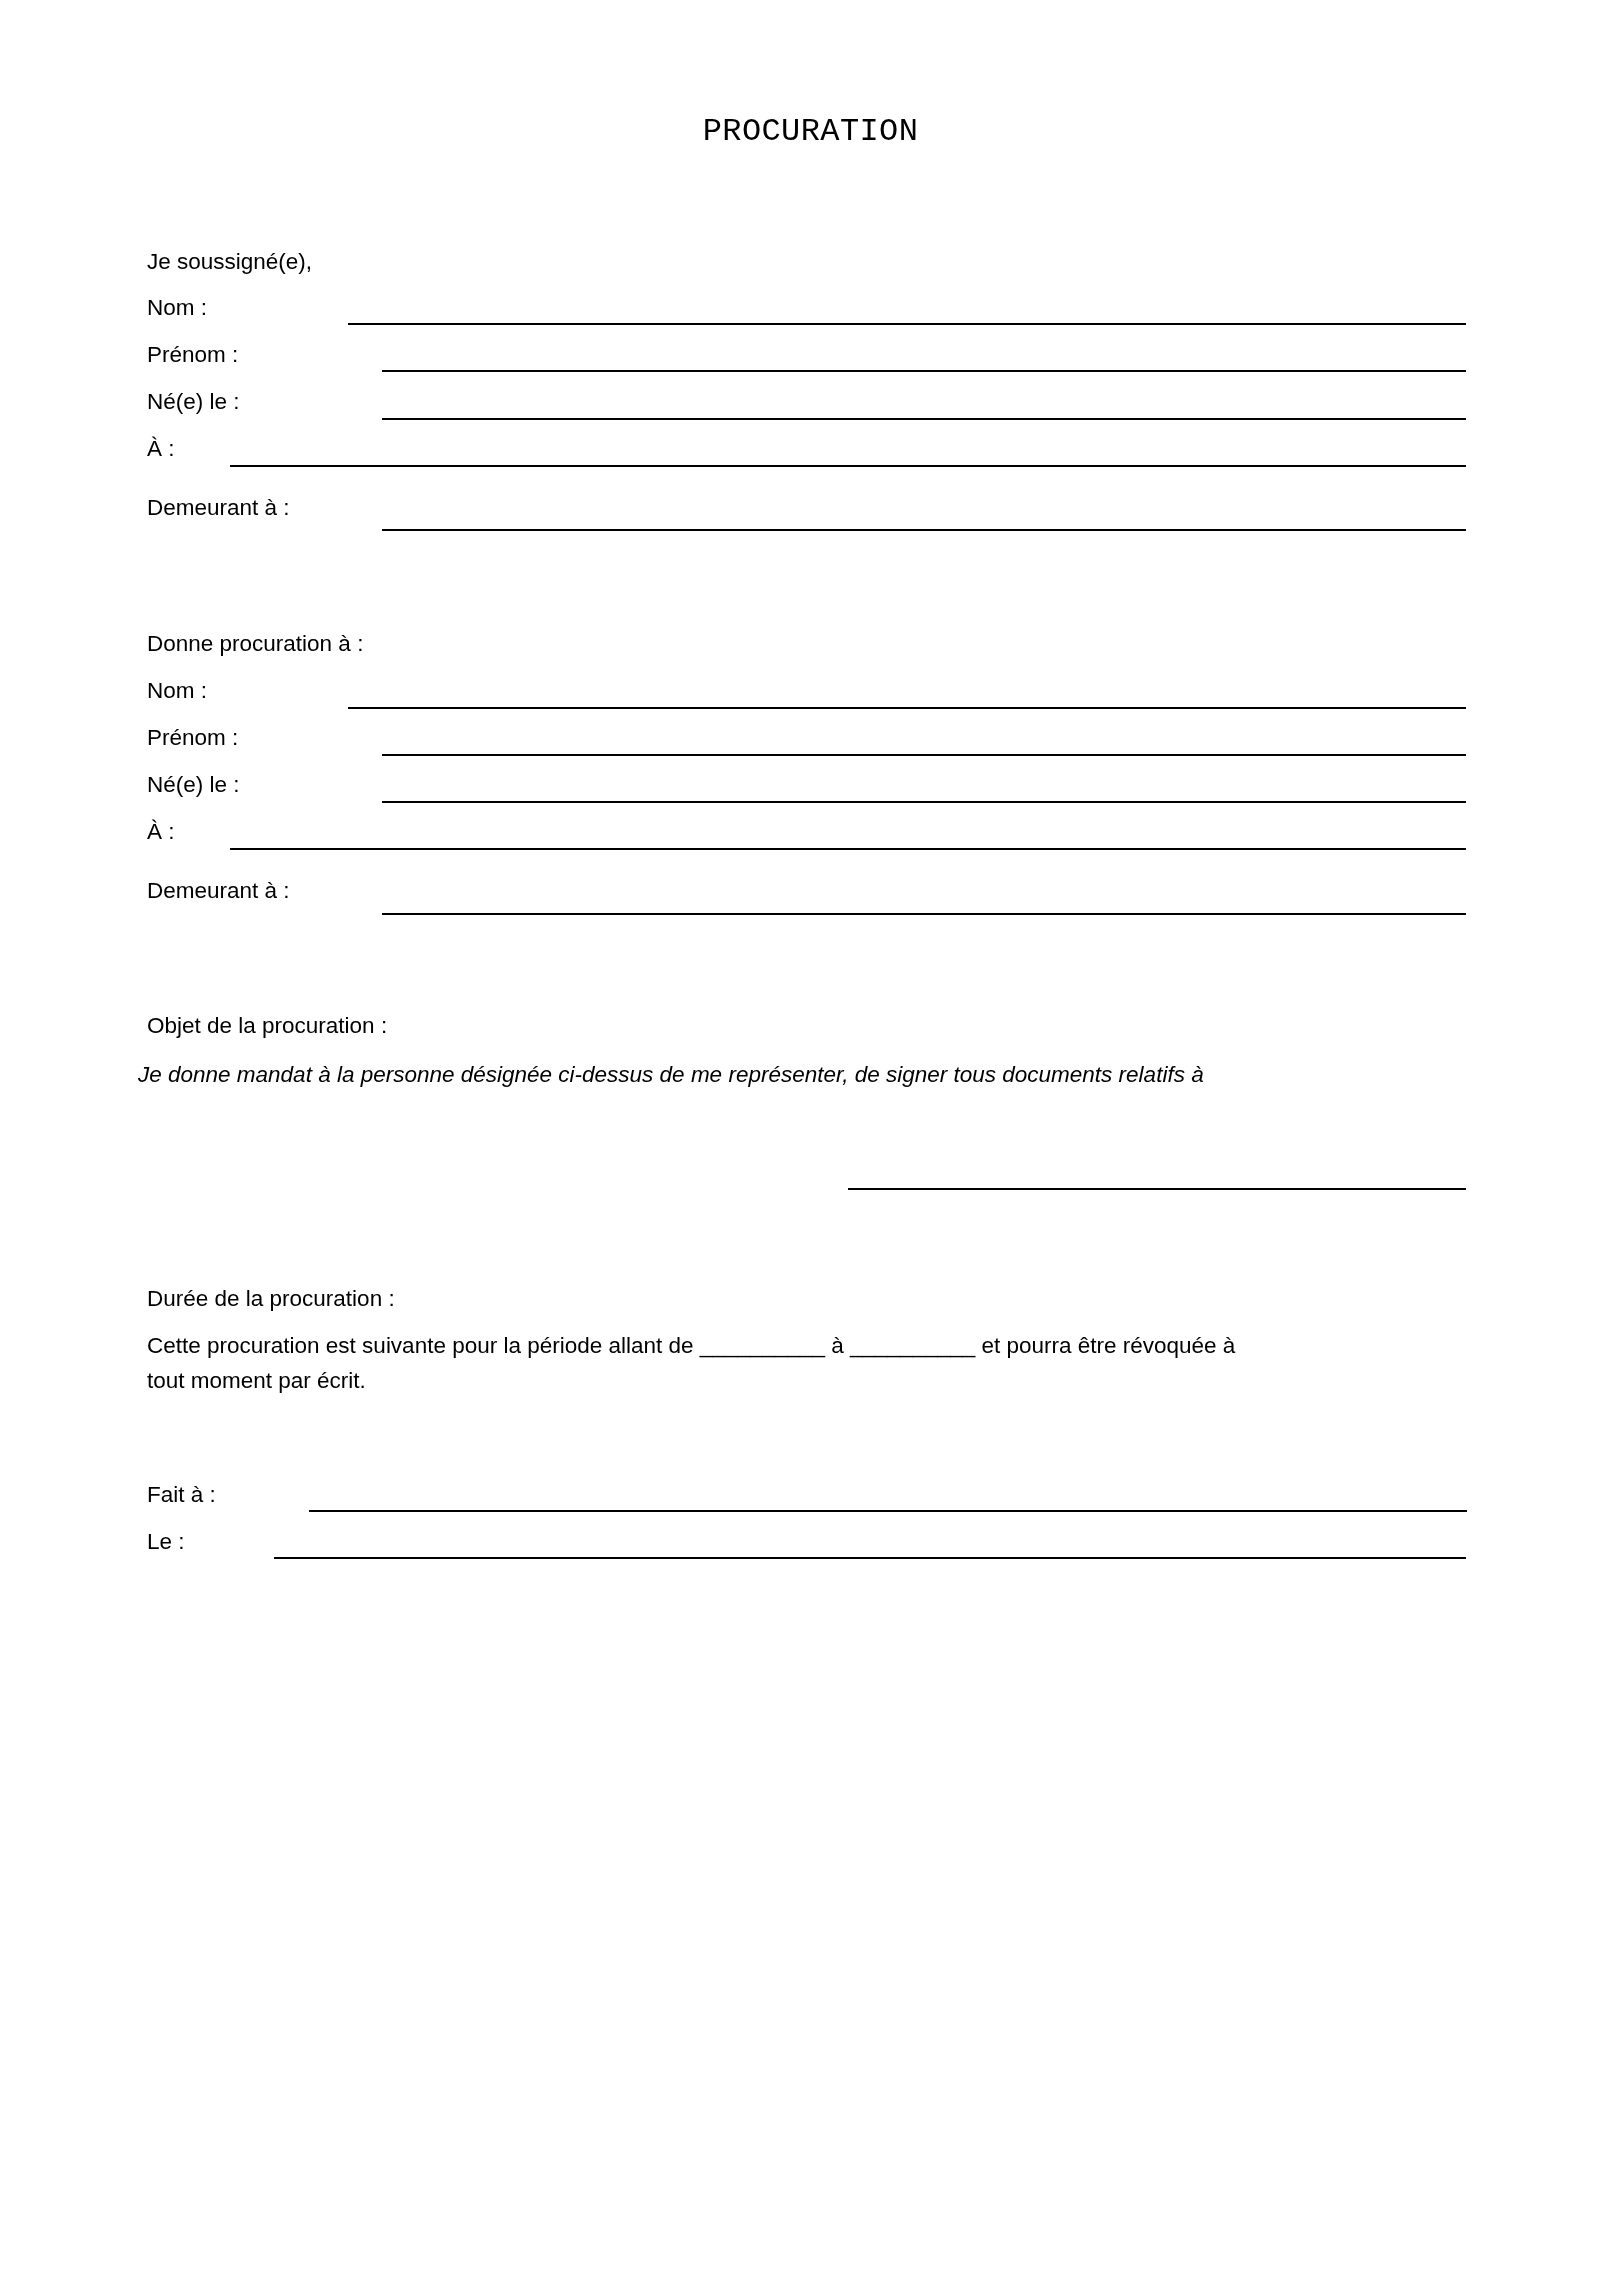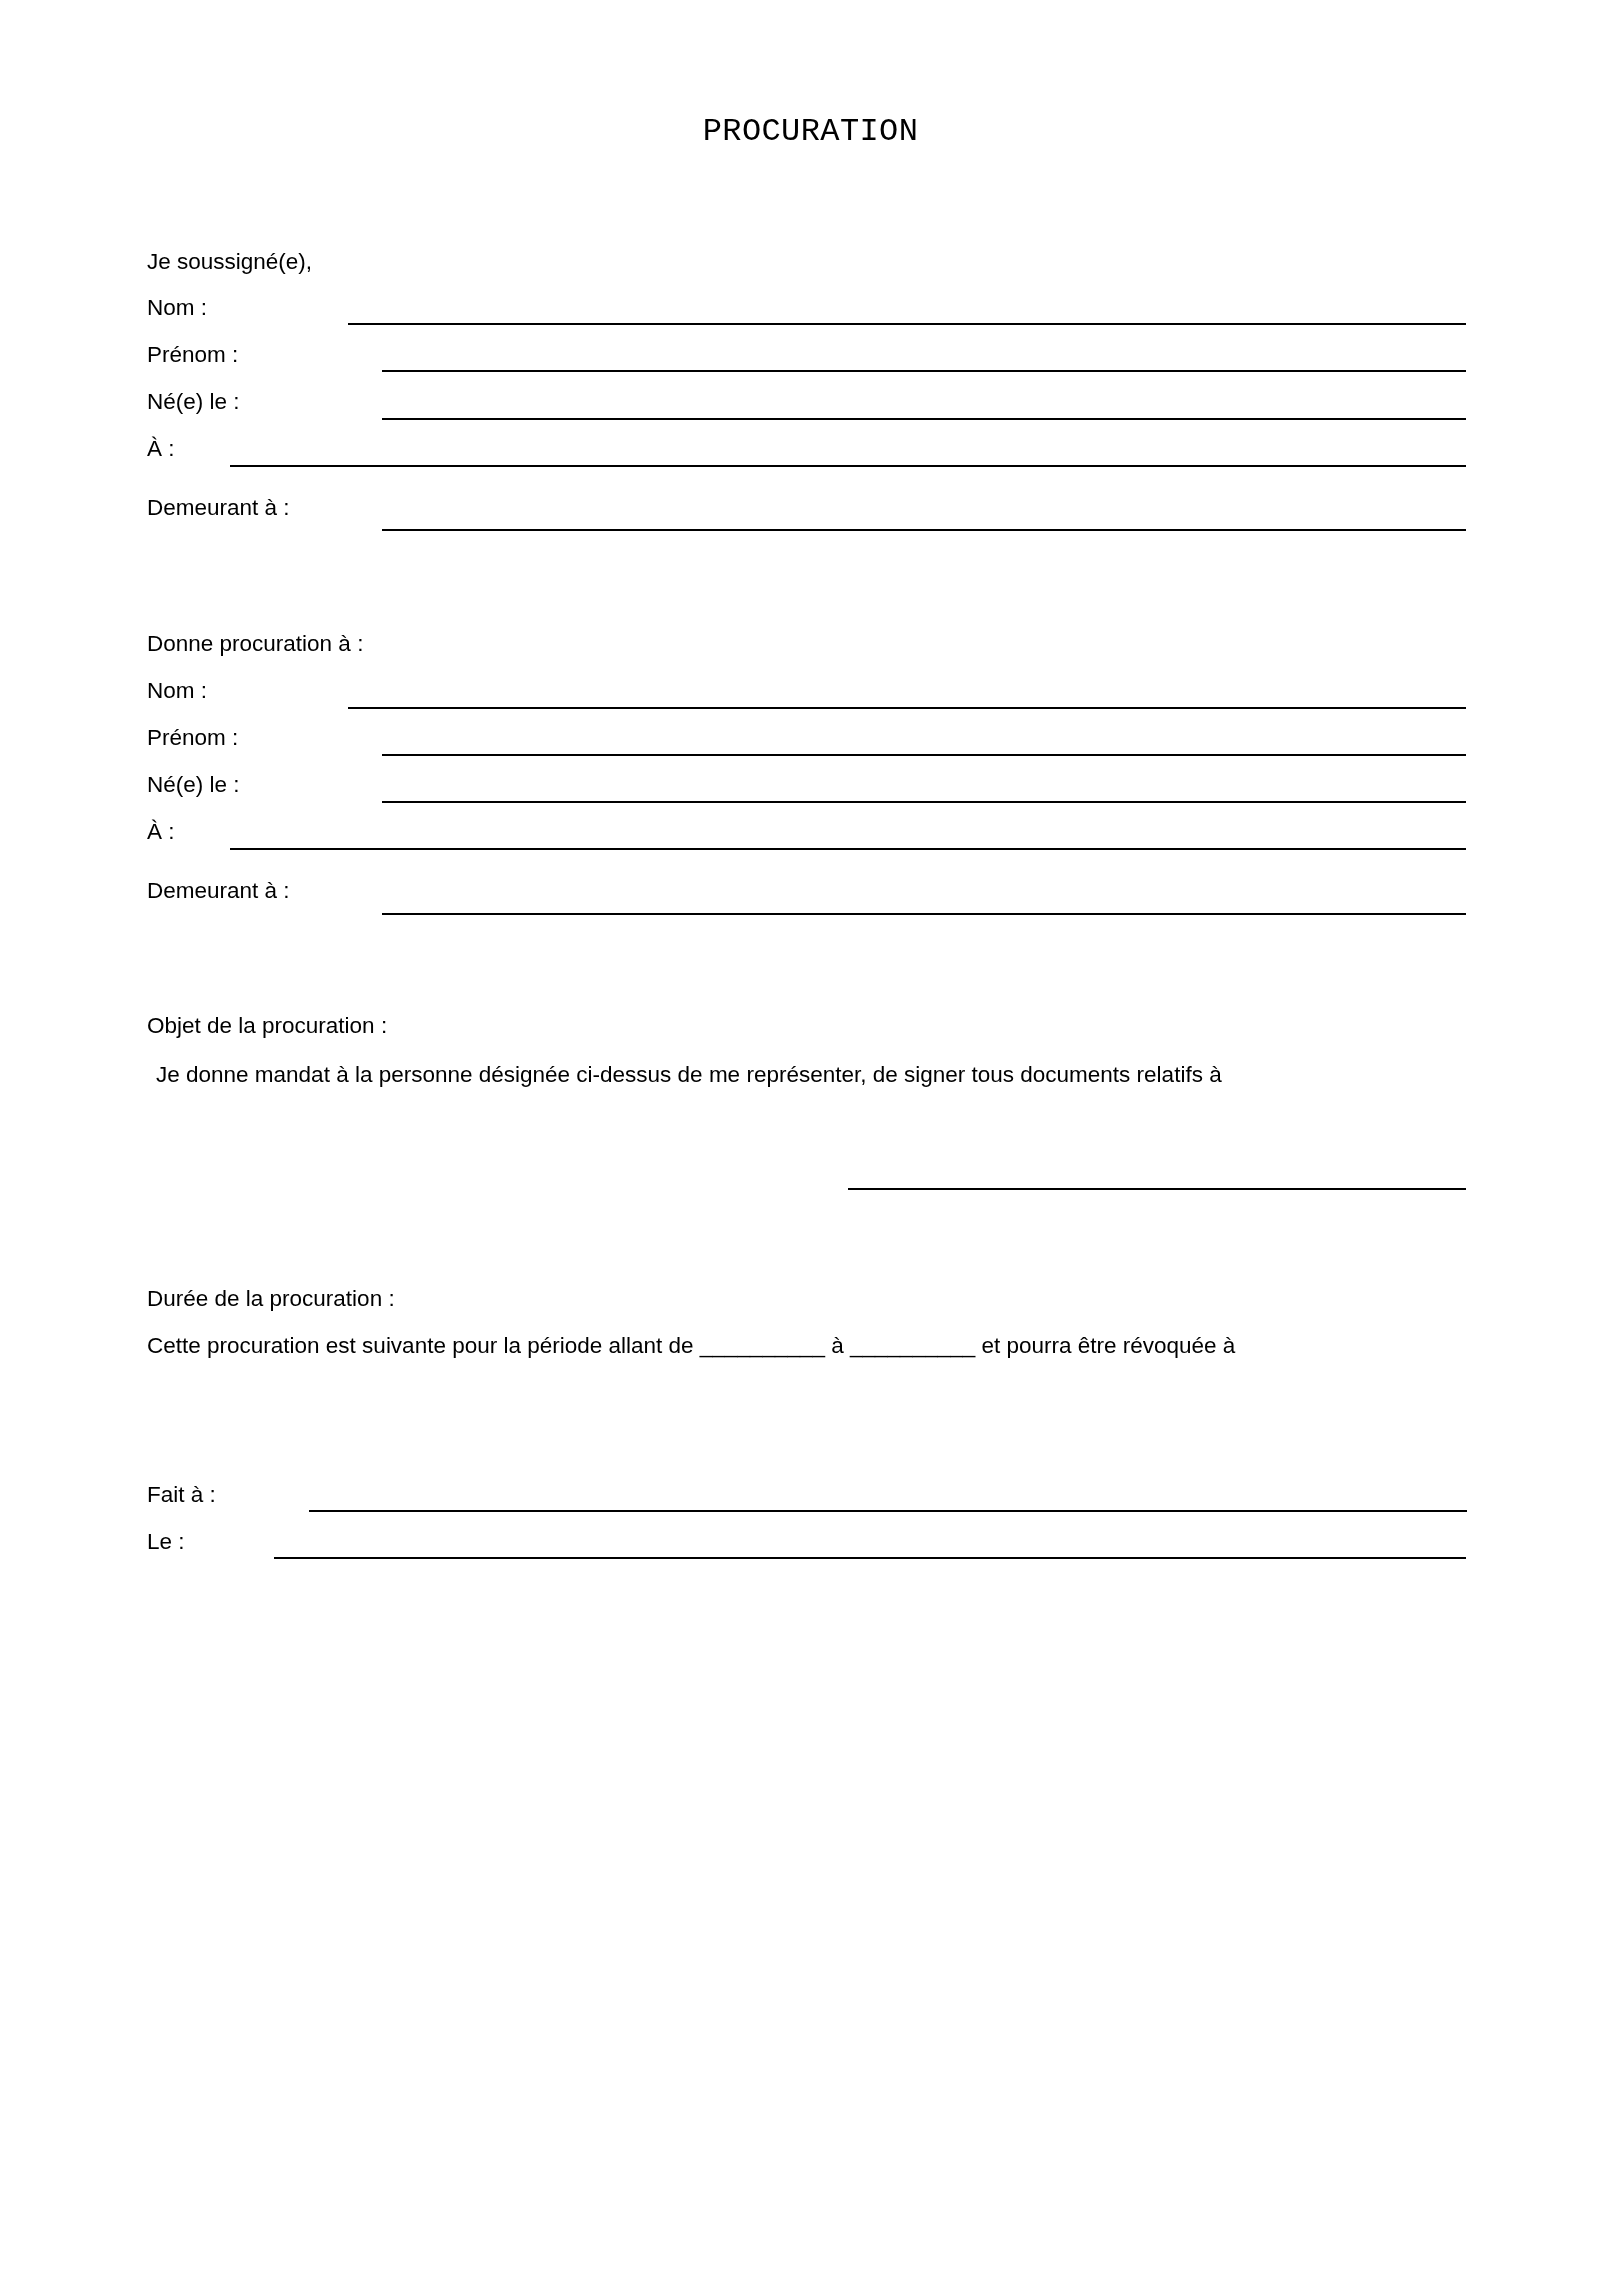--- a/index.html
+++ b/index.html
@@ -95,30 +95,33 @@
   <div class="rule" style="left:382px; top:801px; width:1084px;"></div>
 
   <div class="txt" style="left:147px; top:817px;">À :</div>
   <div class="rule" style="left:230px; top:848px; width:1236px;"></div>
 
   <div class="txt" style="left:147px; top:876px;">Demeurant à :</div>
   <div class="rule" style="left:382px; top:913px; width:1084px;"></div>
 
   <div class="txt" style="left:147px; top:1011px;">Objet de la procuration :</div>
 
-  <div class="para" style="left:156px; top:1057px; width:1323px;">
+  <div class="para" style="left:138px; top:1057px; width:1323px;font-style:italic;">
     <span>Je donne mandat à la personne désignée ci-dessus de me représenter, de signer tous documents relatifs à</span>
   </div>
 
   <div class="rule" style="left:848px; top:1188px; width:618px;"></div>
 
   <div class="txt" style="left:147px; top:1284px;">Durée de la procuration :</div>
 
   <div class="para" style="left:147px; top:1328px; width:1323px; white-space:nowrap;">
     <span>Cette procuration est suivante pour la période allant de</span><span>&nbsp;</span><span>__________</span><span>&nbsp;</span><span>à</span><span>&nbsp;</span><span>__________</span><span>&nbsp;</span><span>et pourra être révoquée à</span>
+  </div>
+  <div class="para" style="left:147px; top:1363px; width:1323px;">
+    <span>tout moment par écrit.</span>
   </div>
 
   <div class="txt" style="left:147px; top:1480px;">Fait à :</div>
   <div class="rule" style="left:309px; top:1510px; width:1158px;"></div>
 
   <div class="txt" style="left:147px; top:1527px;">Le :</div>
   <div class="rule" style="left:274px; top:1557px; width:1192px;"></div>
 
 </div>
 

